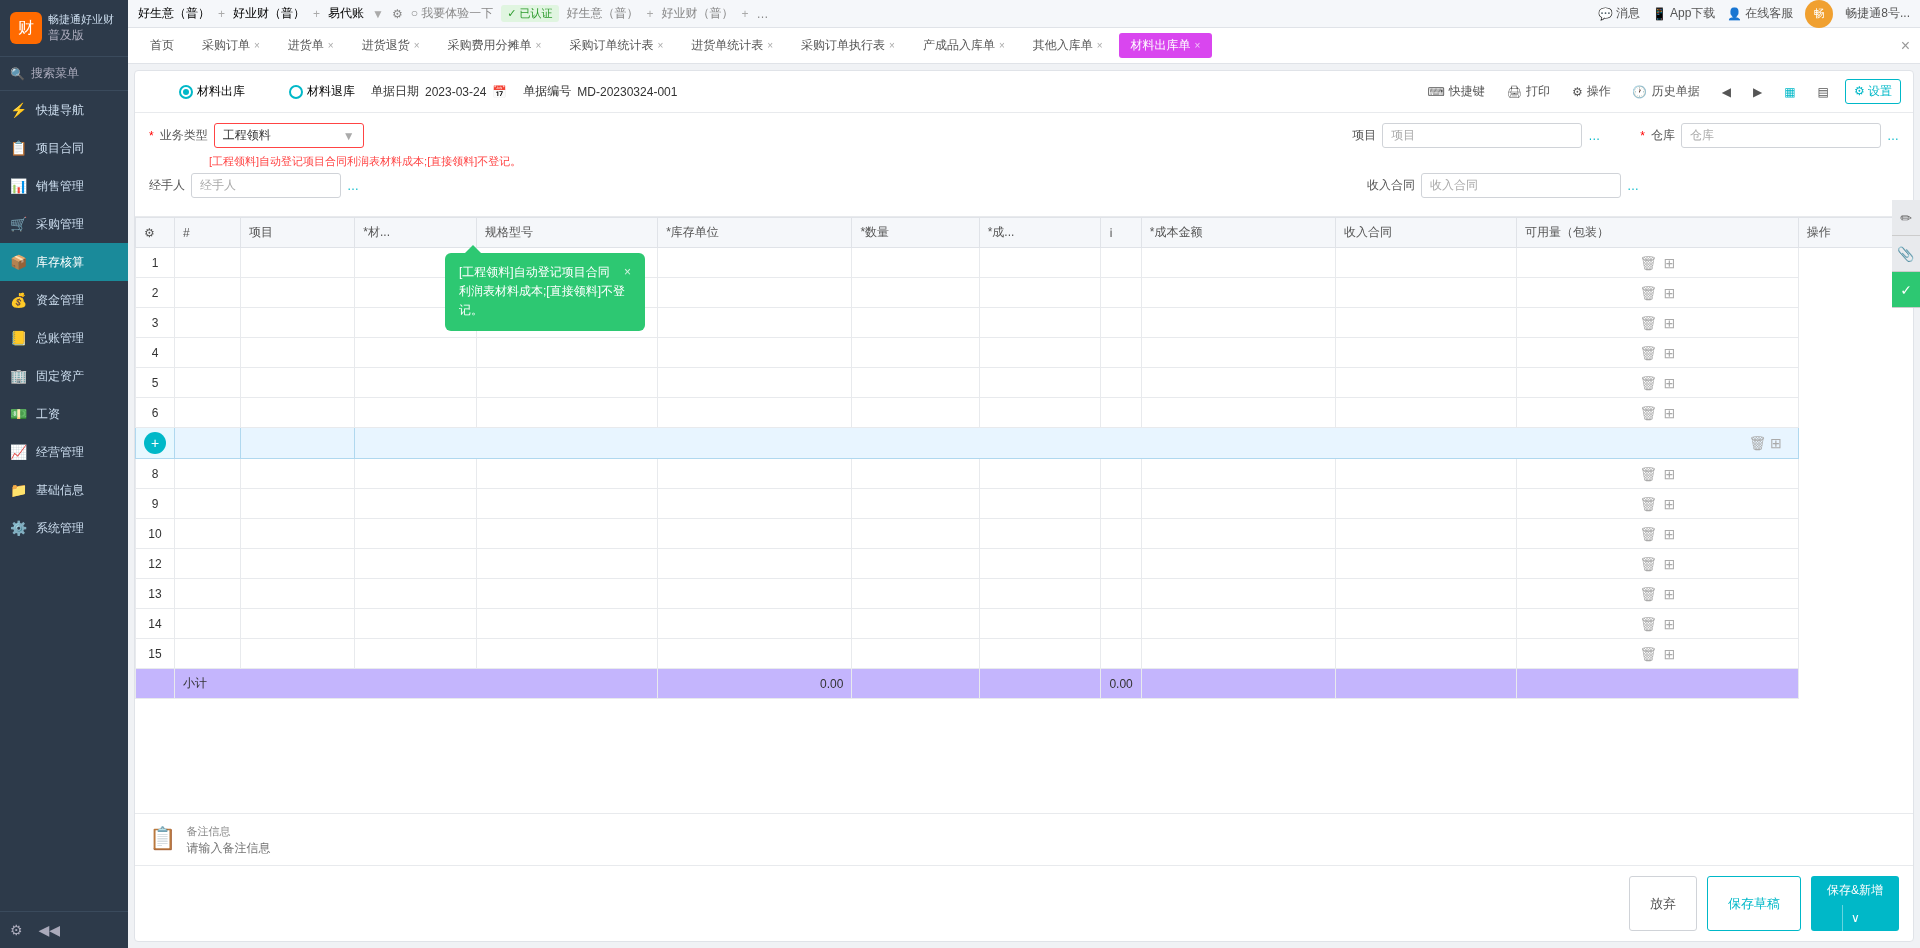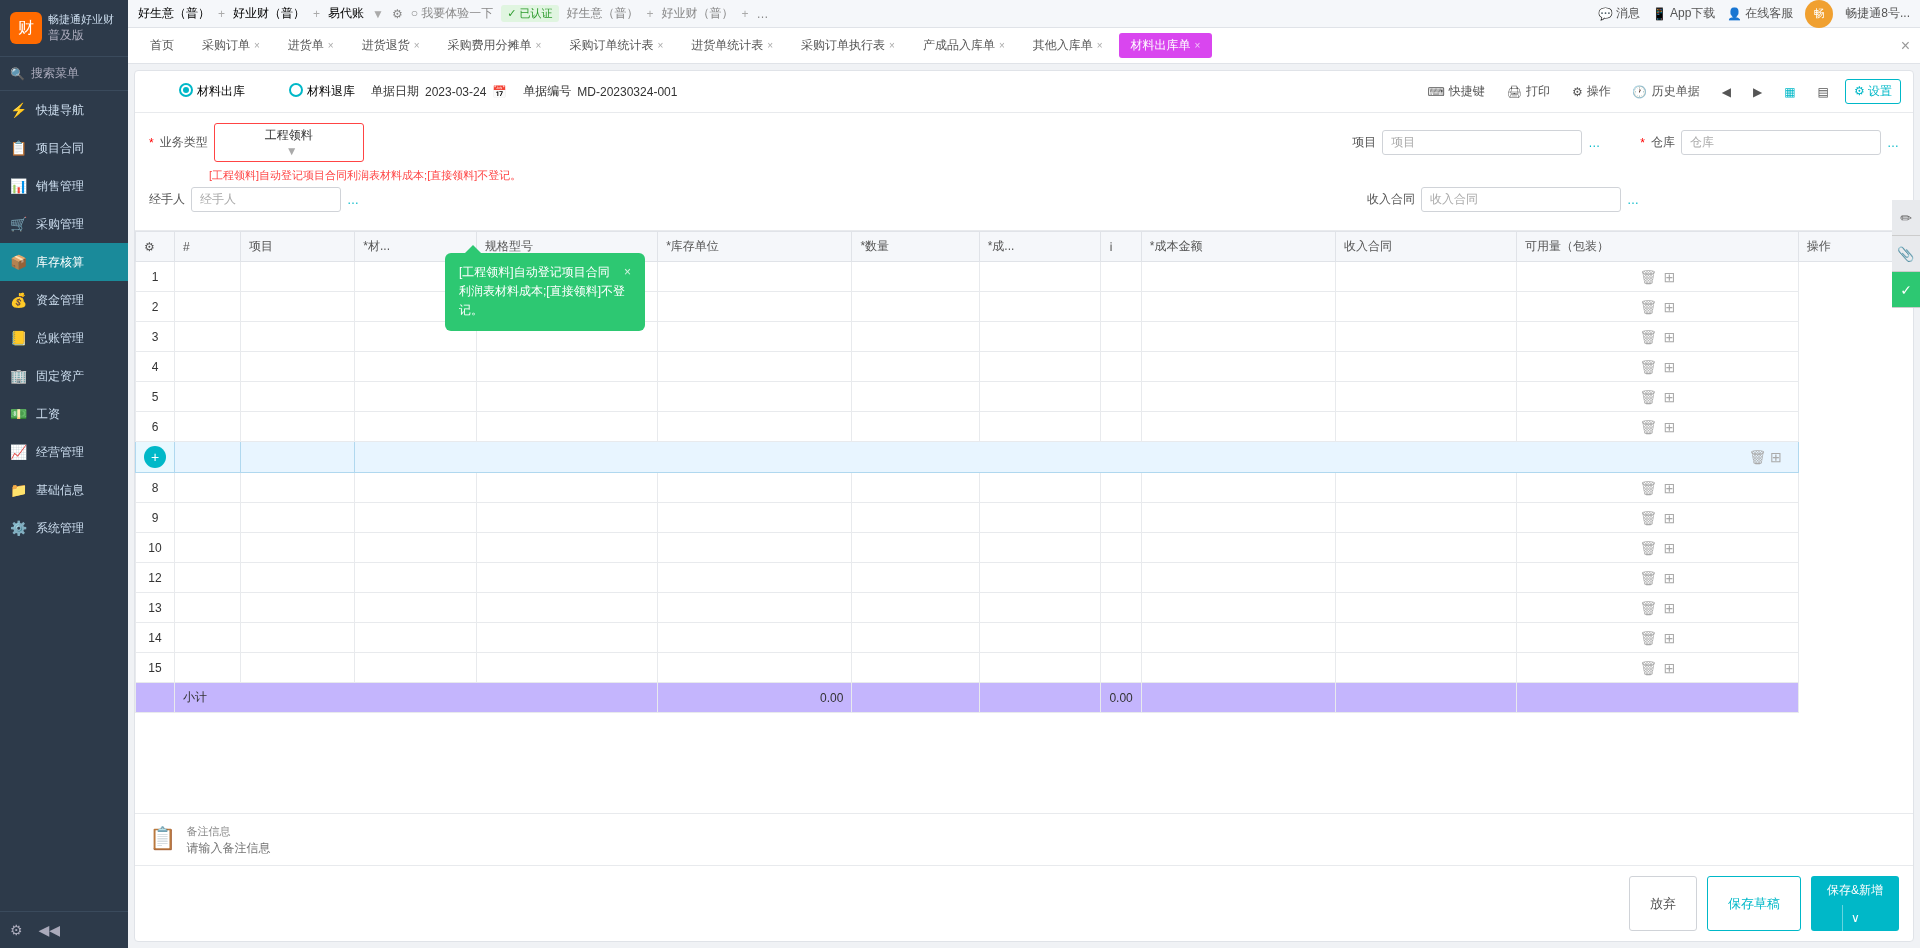--- a/index.html
+++ b/index.html
@@ -31,21 +31,21 @@
     .nav-tab .tab-close-gray { font-size: 10px; color: #aaa; cursor: pointer; }
     .nav-close-all { margin-left: auto; font-size: 16px; color: #999; cursor: pointer; }
 
     
     .page-content { flex: 1; display: flex; flex-direction: column; overflow: hidden; background: #fff; margin: 6px; border-radius: 4px; border: 1px solid #e0e3e8; }
 
     
     .page-header { padding: 8px 12px; display: flex; align-items: center; justify-content: space-between; border-bottom: 1px solid #e8eaed; flex-shrink: 0; }
     .page-header-left { display: flex; align-items: center; gap: 16px; }
     .radio-group { display: flex; align-items: center; gap: 12px; }
-    .radio-item { display: flex; gap: 4px; cursor: pointer; padding-left: 32px; }
+    .radio-item { display: flex; align-items: center; gap: 4px; cursor: pointer; padding-left: 32px; }
     .radio-dot { width: 14px; height: 14px; border-radius: 50%; border: 2px solid #00b8c8; display: flex; align-items: center; justify-content: center; }
     .radio-dot.checked::after { content: ''; width: 6px; height: 6px; border-radius: 50%; background: #00b8c8; }
     .date-field { display: flex; align-items: center; gap: 6px; color: #333; }
     .date-value { color: #333; font-weight: 500; }
     .doc-no { display: flex; align-items: center; gap: 6px; color: #333; }
     .page-header-right { display: flex; align-items: center; gap: 10px; }
     .header-btn { display: flex; align-items: center; gap: 4px; color: #555; cursor: pointer; font-size: 12px; padding: 3px 6px; border-radius: 3px; }
     .settings-btn { color: #00b8c8; border: 1px solid #00b8c8; padding: 3px 8px; border-radius: 3px; cursor: pointer; font-size: 12px; }
 
     
@@ -315,21 +315,21 @@
           <span>设置</span>
         </div>
       </div>
     </div>
 
     <div class="form-area">
       <div class="form-row">
         <div class="form-field">
           <span class="required">*</span>
           <span class="form-label">业务类型</span>
-          <div class="form-input form-input-filled input-text-error" style="min-width:150px;flex-direction:column;">
+          <div class="form-input form-input-filled input-text-error" style="min-width:150px;">
             <span>工程领料</span>
             <span class="dropdown-arrow">▼</span>
           </div>
         </div>
         <div style="flex:1;"></div>
         <div class="form-field">
           <span class="form-label">项目</span>
           <div class="form-input" style="min-width:200px;">
             <span style="color:#aaa;">项目</span>
           </div>

